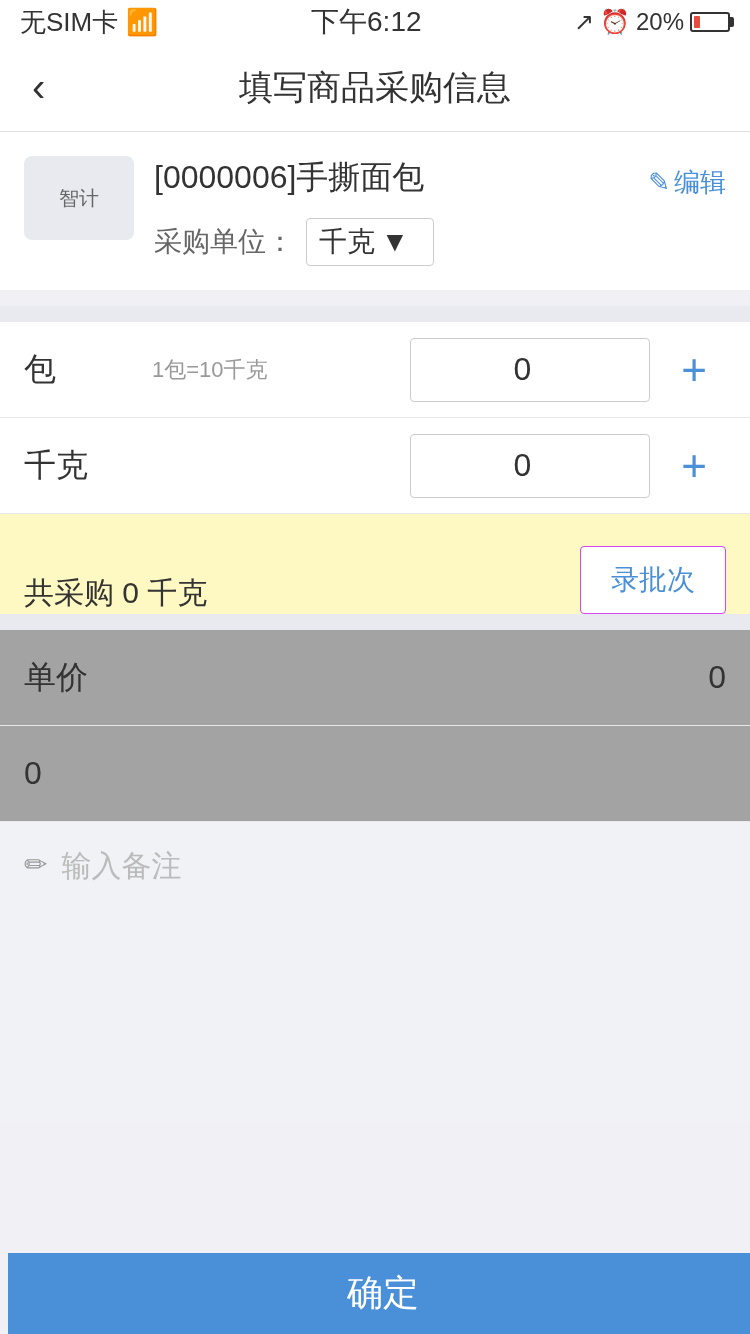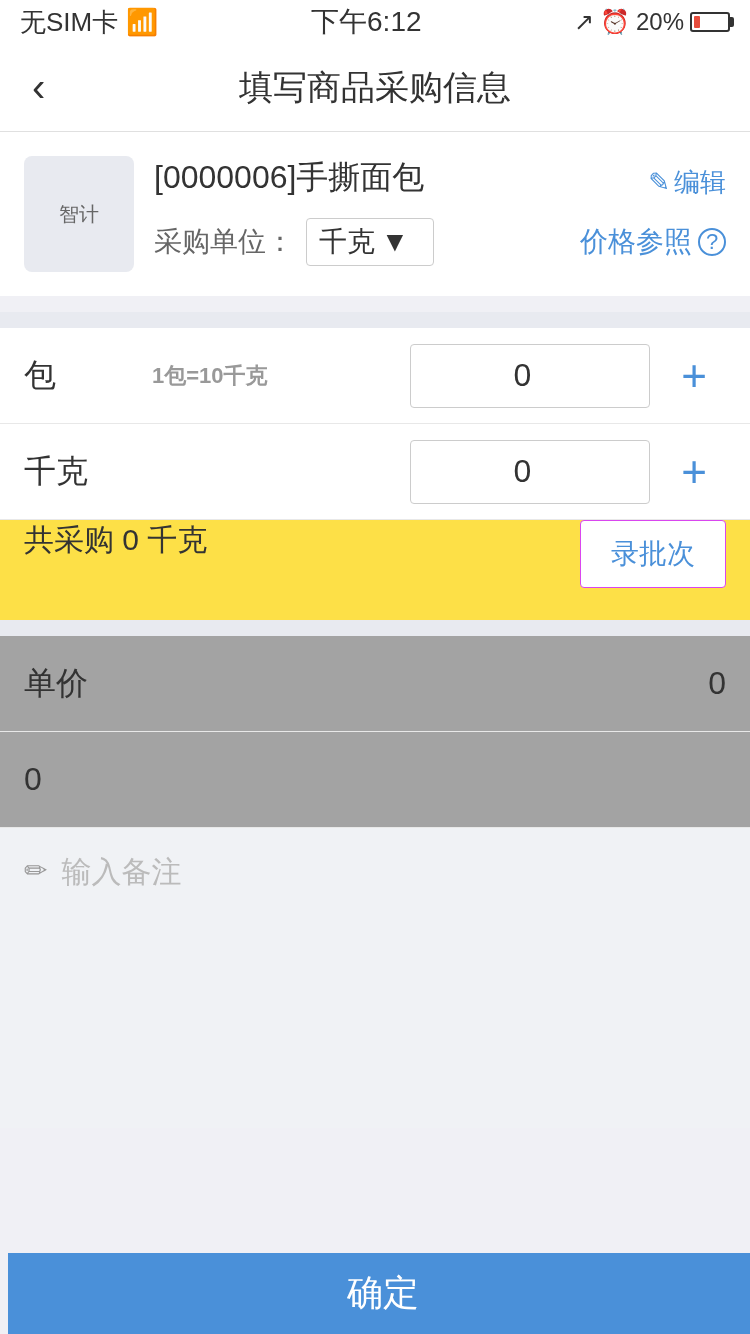--- a/index.html
+++ b/index.html
@@ -66,21 +66,21 @@
     .product-card {
       background: #fff;
       padding: 24px;
       display: flex;
       align-items: flex-start;
       gap: 20px;
       margin-bottom: 16px;
     }
     .product-thumb {
       width: 110px;
-      height: 116px;
+      height: 84px;
       background: #e8eaf0;
       border-radius: 8px;
       display: flex;
       align-items: center;
       justify-content: center;
       flex-shrink: 0;
       color: #666;
       font-size: 20px;
     }
     .product-info { flex: 1; }
@@ -130,21 +130,21 @@
       align-items: center;
       padding: 0 24px;
       height: 96px;
       border-bottom: 1px solid #e8e8e8;
     }
     .input-label {
       font-size: 32px;
       color: #333;
       min-width: 120px;
     }
-    .input-sub { font-size: 22px; color: #999; margin-left: 8px; font-weight: bold; }
+    .input-sub { font-size: 22px; color: #999; margin-left: 8px; }
     .input-spacer { flex: 1; }
     .num-input {
       width: 240px;
       height: 64px;
       border: 1px solid #ccc;
       border-radius: 4px;
       text-align: center;
       font-size: 32px;
       color: #333;
       outline: none;
@@ -158,23 +158,23 @@
       font-size: 44px;
       cursor: pointer;
       display: flex;
       align-items: center;
       justify-content: center;
       margin-left: 12px;
     }
 
     
     .total-row {
-      background: #fde047;
-      display: flex;
-      align-items: flex-start;
+      background: #fef9c3;
+      display: flex;
+      align-items: flex-end;
       padding: 0 24px;
       height: 100px;
     }
     .total-label { font-size: 30px; color: #333; flex: 1; }
     .record-btn {
       border: 1px solid #d946ef;
       border-radius: 4px;
       padding: 14px 30px;
       font-size: 28px;
       color: #4a90d9;
@@ -262,24 +262,20 @@
       </div>
     </div>
     <div class="product-unit">
       <div class="unit-wrapper">
         <span class="unit-label">采购单位：</span>
         <div class="unit-dropdown">
           <span>千克</span>
           <span>▼</span>
         </div>
       </div>
-      <div class="price-ref">
-        <span>价格参照</span>
-        <span style="width:28px;height:28px;border:2px solid #4a90d9;border-radius:50%;display:inline-flex;align-items:center;justify-content:center;font-size:22px;color:#4a90d9;">?</span>
-      </div>
     </div>
   </div>
 </div>
 
 <div class="divider"></div>
 
 <div class="input-row">
   <span class="input-label">包</span>
   <span class="input-sub">1包=10千克</span>
   <div class="input-spacer"></div>

